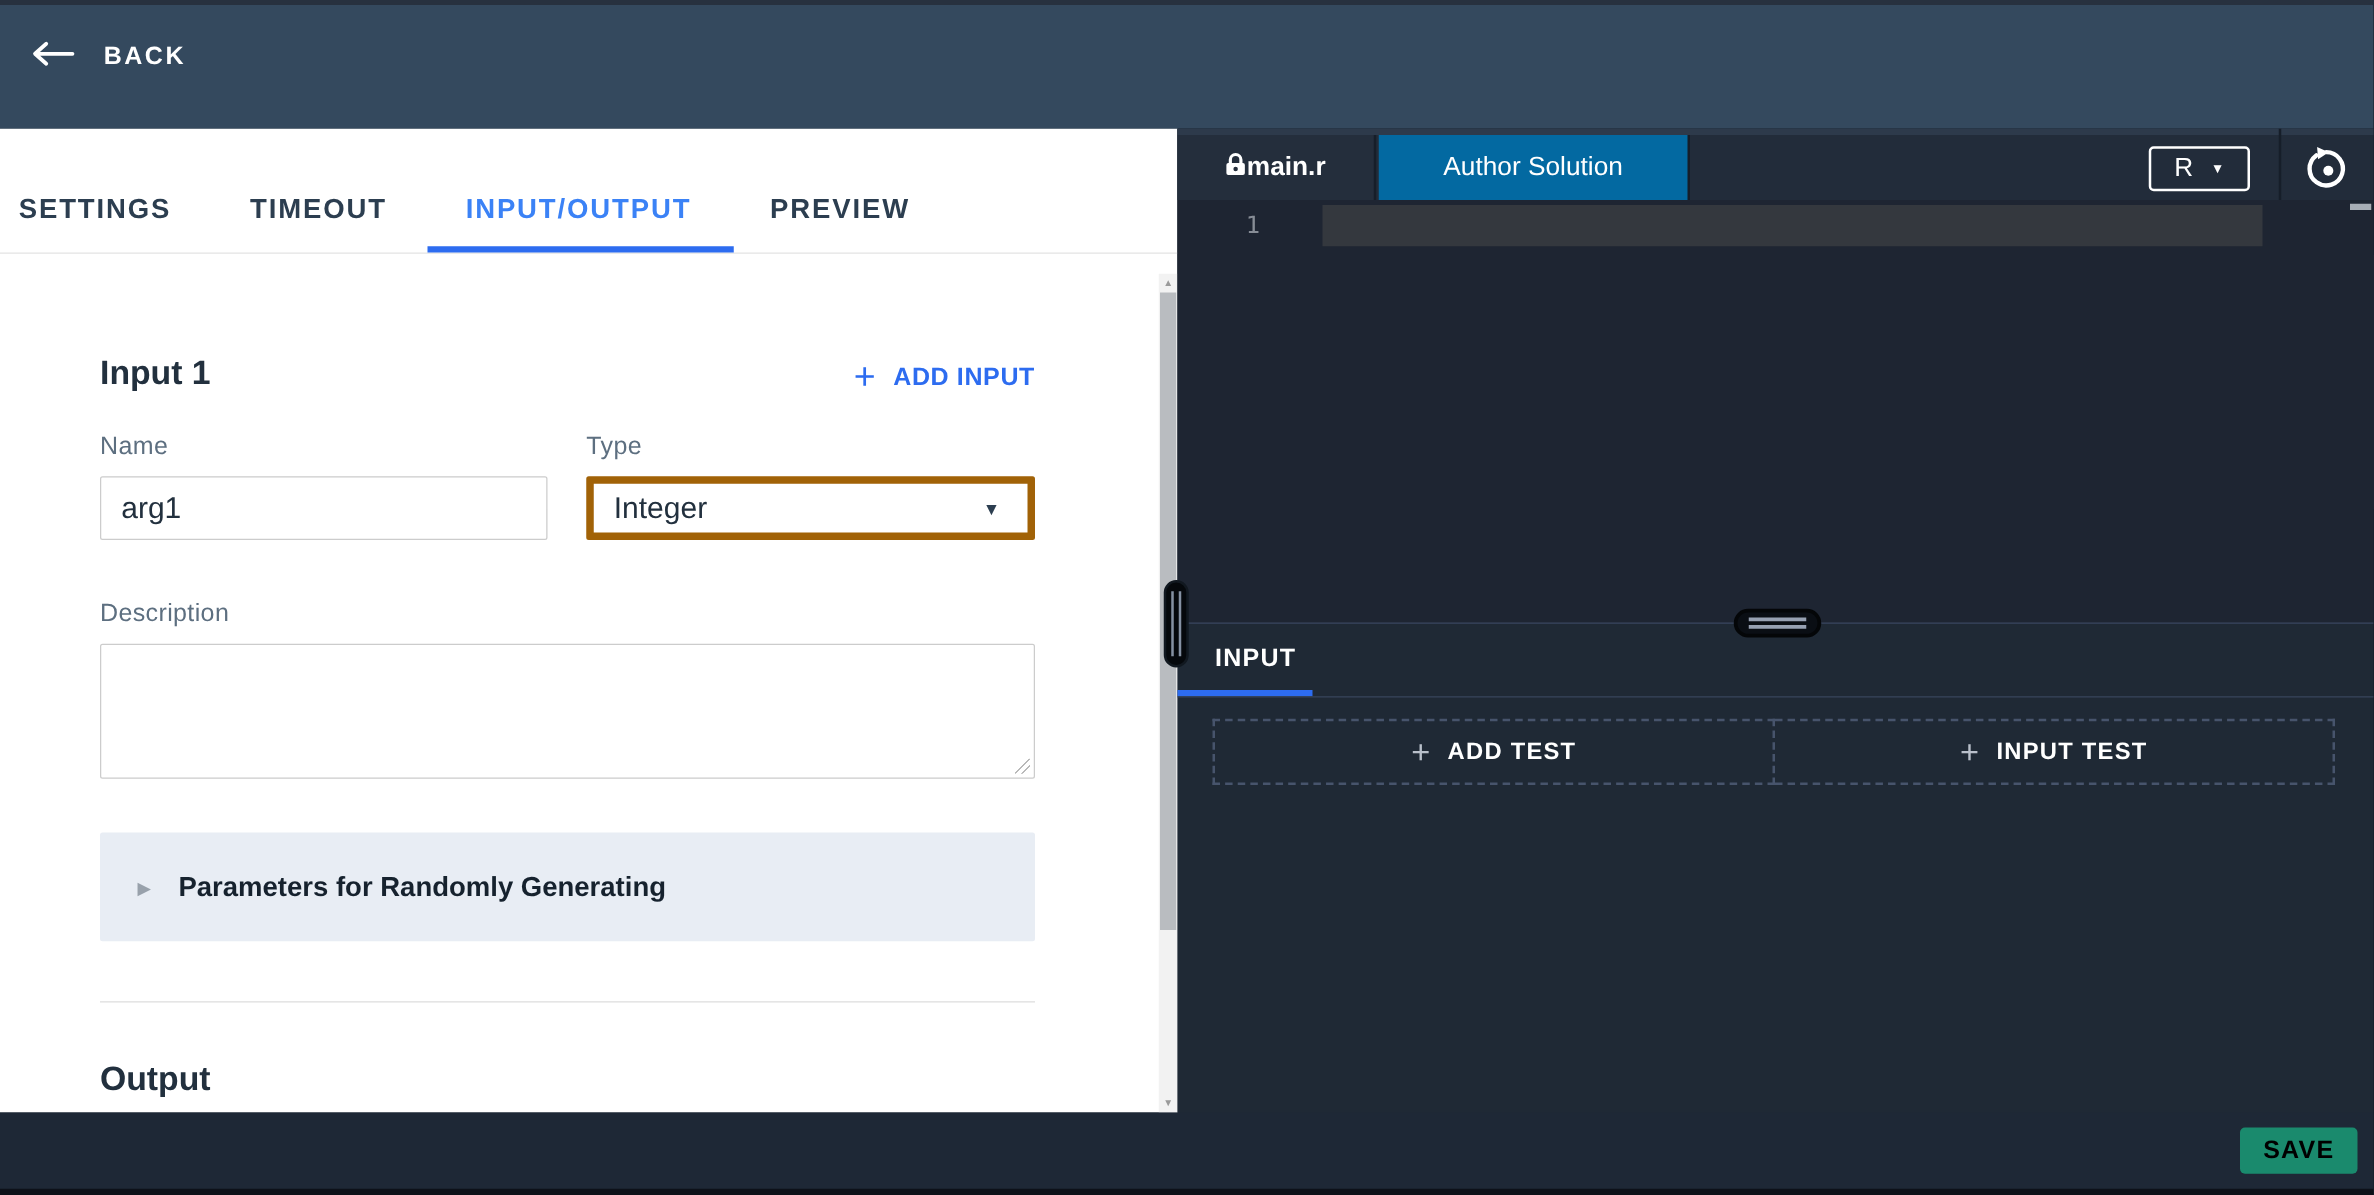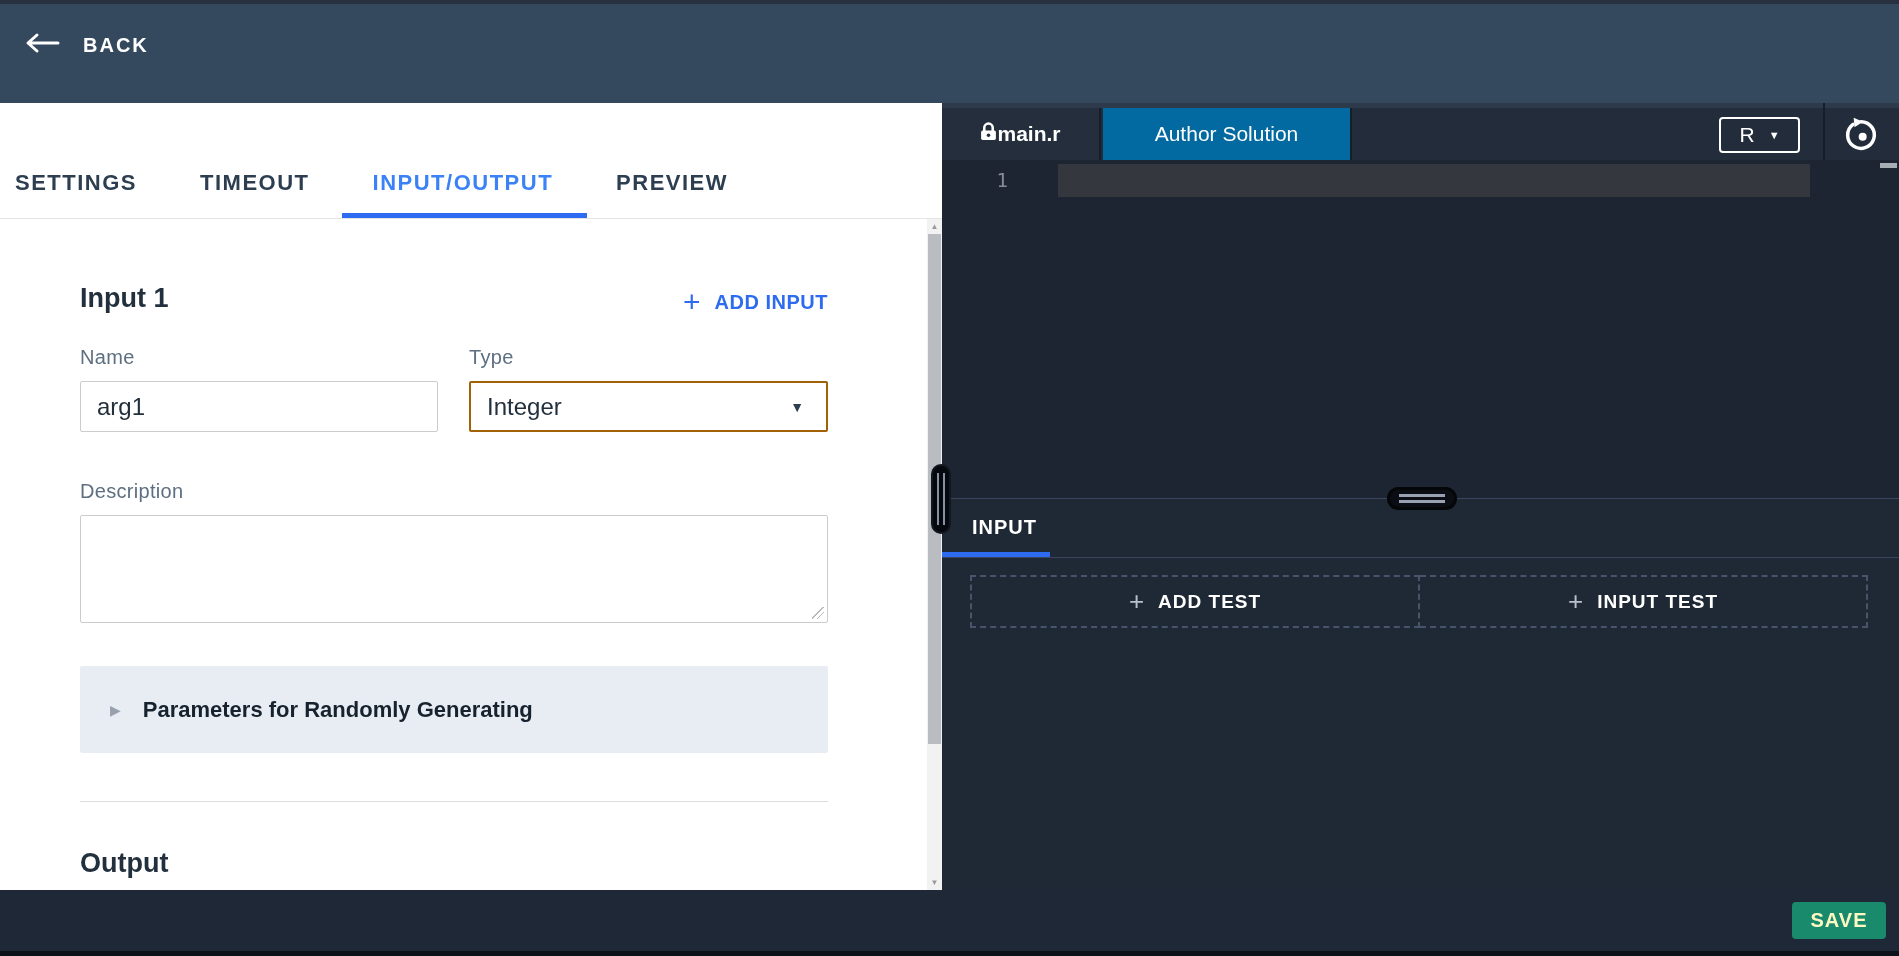--- a/index.html
+++ b/index.html
@@ -7,33 +7,33 @@
   body { font-family:"Liberation Sans", sans-serif; }
   .app { position:relative; width:1899px; height:956px; overflow:hidden; background:#1f2935; }
 
   
   .topbar { position:absolute; top:0; left:0; width:100%; height:103px; background:#34495e; border-top:4px solid #27313f; }
   .back-btn { position:absolute; left:25px; top:28px; display:flex; align-items:center; gap:22px; cursor:pointer; }
   .back-btn .lbl { color:#fff; font-size:20px; font-weight:bold; letter-spacing:2px; }
 
   
   .left-panel { position:absolute; top:103px; left:0; width:942px; height:787px; background:#fff; }
-  .lp-tabs { position:absolute; top:0; left:0; right:0; height:116px; display:flex; gap:63px; padding-left:15px; border-bottom:1px solid #e4e4e4; }
+  .lp-tabs { position:absolute; top:0; left:0; right:0; height:100px; display:flex; gap:63px; padding-left:15px; border-bottom:1px solid #e4e4e4; }
   .lp-tab { position:relative; display:flex; align-items:flex-end; padding-bottom:22px; font-size:22px; font-weight:600; letter-spacing:1.5px; color:#2c3e50; cursor:pointer; }
   .lp-tab.active { color:#3b82f6; }
   .lp-tab.active::after { content:""; position:absolute; left:-31px; right:-34px; bottom:0; height:5px; background:#2d6cf0; }
 
   .lp-body { position:absolute; top:116px; left:0; right:15px; bottom:0; overflow:hidden; }
   .h1 { position:absolute; left:80px; font-size:27px; font-weight:600; color:#22303e; }
   .add-input { position:absolute; right:99px; top:70px; display:flex; align-items:center; gap:14px; color:#2d6cf0; cursor:pointer; }
   .add-input .plus { font-size:30px; font-weight:400; line-height:26px; }
   .add-input .lbl { font-size:20px; font-weight:bold; letter-spacing:0.5px; }
   .field-label { position:absolute; font-size:20px; color:#5d6f80; letter-spacing:0.3px; }
   .text-input { position:absolute; height:51px; border:1px solid #cccccc; border-radius:2px; background:#fff; color:#22303e; font-size:24px; font-family:"Liberation Sans",sans-serif; padding:16px 16px; outline:none; }
-  .select-box { position:absolute; height:51px; border:2px solid #a16207; border-radius:2px; background:#fff; display:flex; align-items:center; justify-content:space-between; padding:0 22px 0 16px; cursor:pointer; }
+  .select-box { position:absolute; height:51px; border:6px solid #a16207; border-radius:2px; background:#fff; display:flex; align-items:center; justify-content:space-between; padding:0 22px 0 16px; cursor:pointer; }
   .select-box .val { font-size:24px; color:#22303e; }
   .select-box .caret { font-size:14px; color:#2c3e50; }
   .desc-area { position:absolute; left:80px; top:296px; width:748px; height:108px; border:1px solid #cccccc; border-radius:2px; background:#fff; }
   .resize-grip { position:absolute; right:3px; bottom:3px; width:12px; height:12px;
     background:linear-gradient(135deg, transparent 0 45%, #b9b9b9 45% 52%, transparent 52% 68%, #b9b9b9 68% 75%, transparent 75%); }
   .params-panel { position:absolute; left:80px; top:447px; width:748px; height:87px; background:#e8edf4; border-radius:2px; display:flex; align-items:center; padding-left:30px; gap:22px; cursor:pointer; }
   .params-panel .caret { font-size:14px; color:#98a1ab; }
   .params-panel .lbl { font-size:22px; font-weight:700; color:#16222e; }
   .hr { position:absolute; left:80px; top:582px; width:748px; height:1px; background:#dddddd; }
 
@@ -74,21 +74,21 @@
   .tests-border { position:absolute; left:0; right:0; top:454px; height:1px; background:#39455c; }
   .test-btn-row { position:absolute; left:28px; right:31px; top:472px; height:53px; display:flex; }
   .test-btn { flex:1; border:2px dashed #47546c; display:flex; align-items:center; justify-content:center; gap:14px; cursor:pointer; }
   .test-btn + .test-btn { border-left:none; }
   .test-btn .plus { color:#b9c0cb; font-size:26px; font-weight:400; }
   .test-btn .lbl { color:#fff; font-size:19px; font-weight:bold; letter-spacing:1px; }
 
   
   .bottom-bar { position:absolute; left:0; bottom:0; width:100%; height:66px; background:#1e2836; }
   .bottom-bar::after { content:""; position:absolute; left:0; bottom:0; width:100%; height:5px; background:#0d1119; }
-  .save-btn { position:absolute; right:13px; top:12px; width:94px; height:37px; background:#1a8a6d; border:none; border-radius:4px; color:#fef9c3; font-size:20px; font-weight:bold; letter-spacing:1px; font-family:"Liberation Sans",sans-serif; cursor:pointer; }
+  .save-btn { position:absolute; right:13px; top:12px; width:94px; height:37px; background:#1a8a6d; border:none; border-radius:4px; color:#000000; font-size:20px; font-weight:bold; letter-spacing:1px; font-family:"Liberation Sans",sans-serif; cursor:pointer; }
 </style>
 </head>
 <body>
 
 <div class="app">
 
   <div class="topbar">
     <div class="back-btn">
       <span>
         <svg width="36" height="22" viewBox="0 0 36 22">

